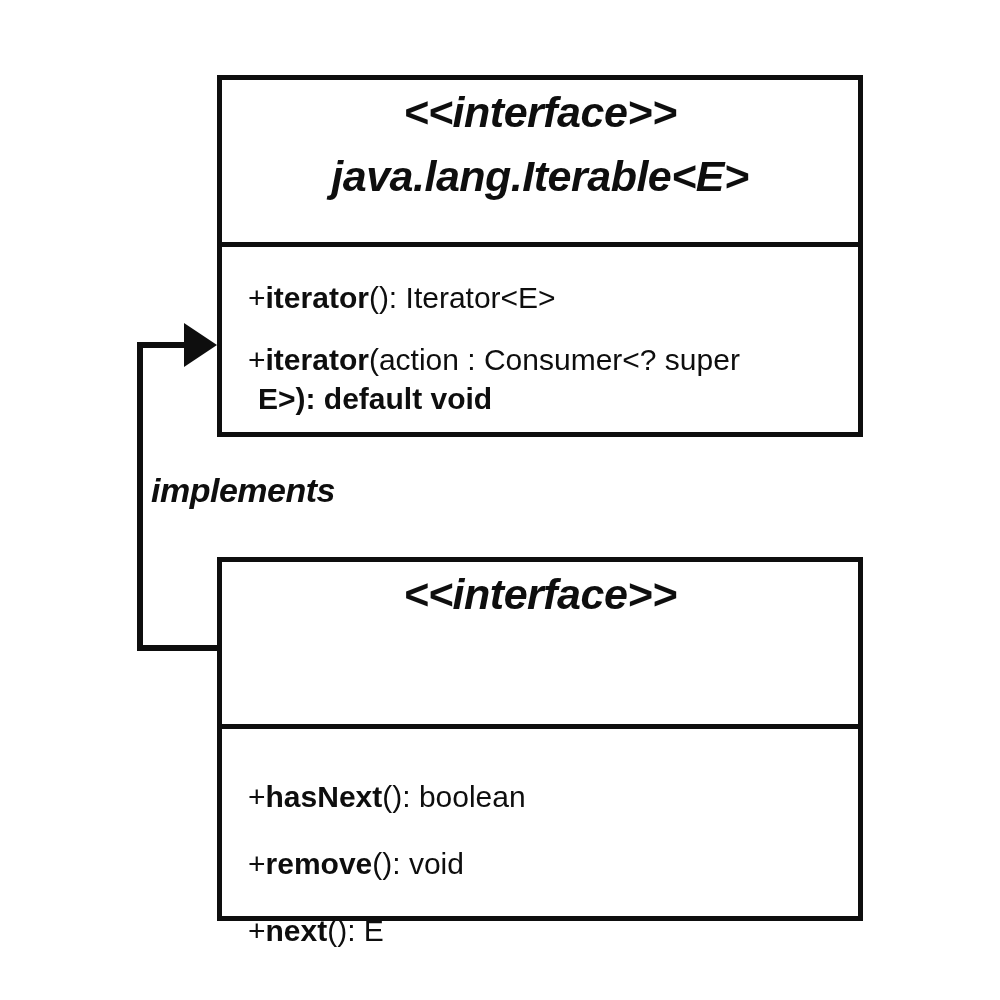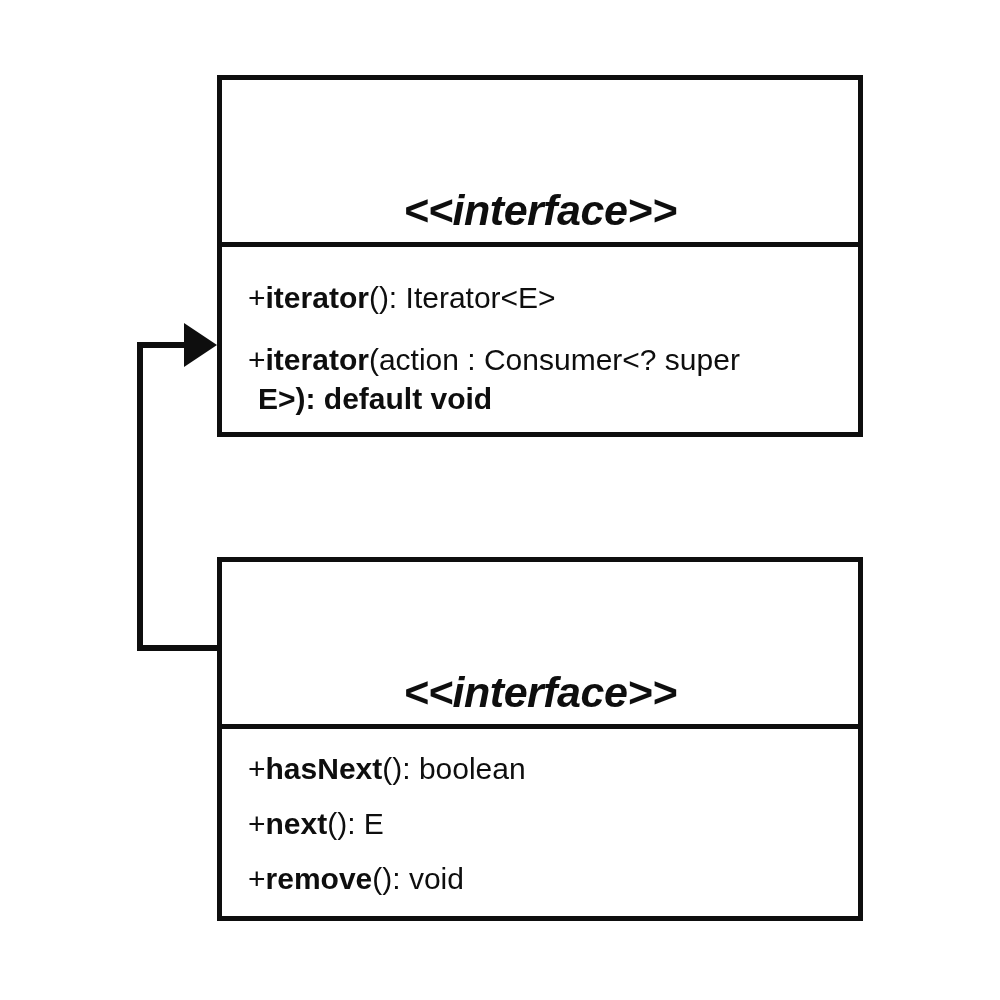--- a/index.html
+++ b/index.html
@@ -25,41 +25,41 @@
     box-sizing: content-box;
   }
   #box-iterable { top: 75px; height: 352px; }
   #box-iterator { top: 557px; height: 354px; }
   .uml-header {
     height: 162px;
     border-bottom: 5px solid #0e0e0e;
     display: flex;
     flex-direction: column;
     align-items: center;
-    justify-content: flex-end;
+    justify-content: flex-start;
     text-align: center;
   }
   .uml-header .stereotype,
   .uml-header .class-name {
     font-style: italic;
     font-weight: 600;
     font-size: 43px;
     line-height: 64px;
     letter-spacing: -0.5px;
     white-space: nowrap;
   }
   .uml-body {
     padding: 26px 26px 0 26px;
     font-size: 30px;
     line-height: 39px;
   }
   #box-iterable .uml-body { padding-top: 31px; }
   #box-iterator .uml-body { padding-top: 20px; }
   .method { margin: 0 0 23px 0; }
-  #box-iterator .method { margin-bottom: 16px; }
+  #box-iterator .method { margin-bottom: 16px; margin-top: 28px; }
   .method .m-name { font-weight: 700; }
   .method .m-wrap { padding-left: 10px; font-weight: bold; }
   
   .edge {
     position: absolute;
     background: #0e0e0e;
   }
   #edge-vertical   { left: 137px; top: 342px; width: 6px;  height: 309px; }
   #edge-top        { left: 137px; top: 342px; width: 50px; height: 6px; }
   #edge-bottom     { left: 137px; top: 645px; width: 80px; height: 6px; }
@@ -85,36 +85,38 @@
   }
 </style>
 </head>
 <body>
 
 <div class="canvas">
 
   <div class="uml-class" id="box-iterable">
     <div class="uml-header">
       <div class="stereotype">&lt;&lt;interface&gt;&gt;</div>
+      <div class="class-name">java.lang.Iterable&lt;E&gt;</div>
     </div>
     <div class="uml-body">
       <div class="method"><span>+</span><span class="m-name">iterator</span><span>(): Iterator&lt;E&gt;</span></div>
       <div class="method"><span>+</span><span class="m-name">iterator</span><span>(action : Consumer&lt;? super</span><br><span class="m-wrap">E&gt;): default void</span></div>
     </div>
   </div>
 
   <div class="edge" id="edge-top"></div>
   <div class="edge" id="edge-vertical"></div>
   <div class="edge" id="edge-bottom"></div>
   <div id="arrow-head"></div>
+  <div class="edge-label">implements</div>
 
   <div class="uml-class" id="box-iterator">
     <div class="uml-header">
       <div class="stereotype">&lt;&lt;interface&gt;&gt;</div>
     </div>
     <div class="uml-body">
       <div class="method"><span>+</span><span class="m-name">hasNext</span><span>(): boolean</span></div>
+      <div class="method"><span>+</span><span class="m-name">remove</span><span>(): void</span></div>
       <div class="method"><span>+</span><span class="m-name">next</span><span>(): E</span></div>
-      <div class="method"><span>+</span><span class="m-name">remove</span><span>(): void</span></div>
     </div>
   </div>
 
 </div>
 
 </body></html>

